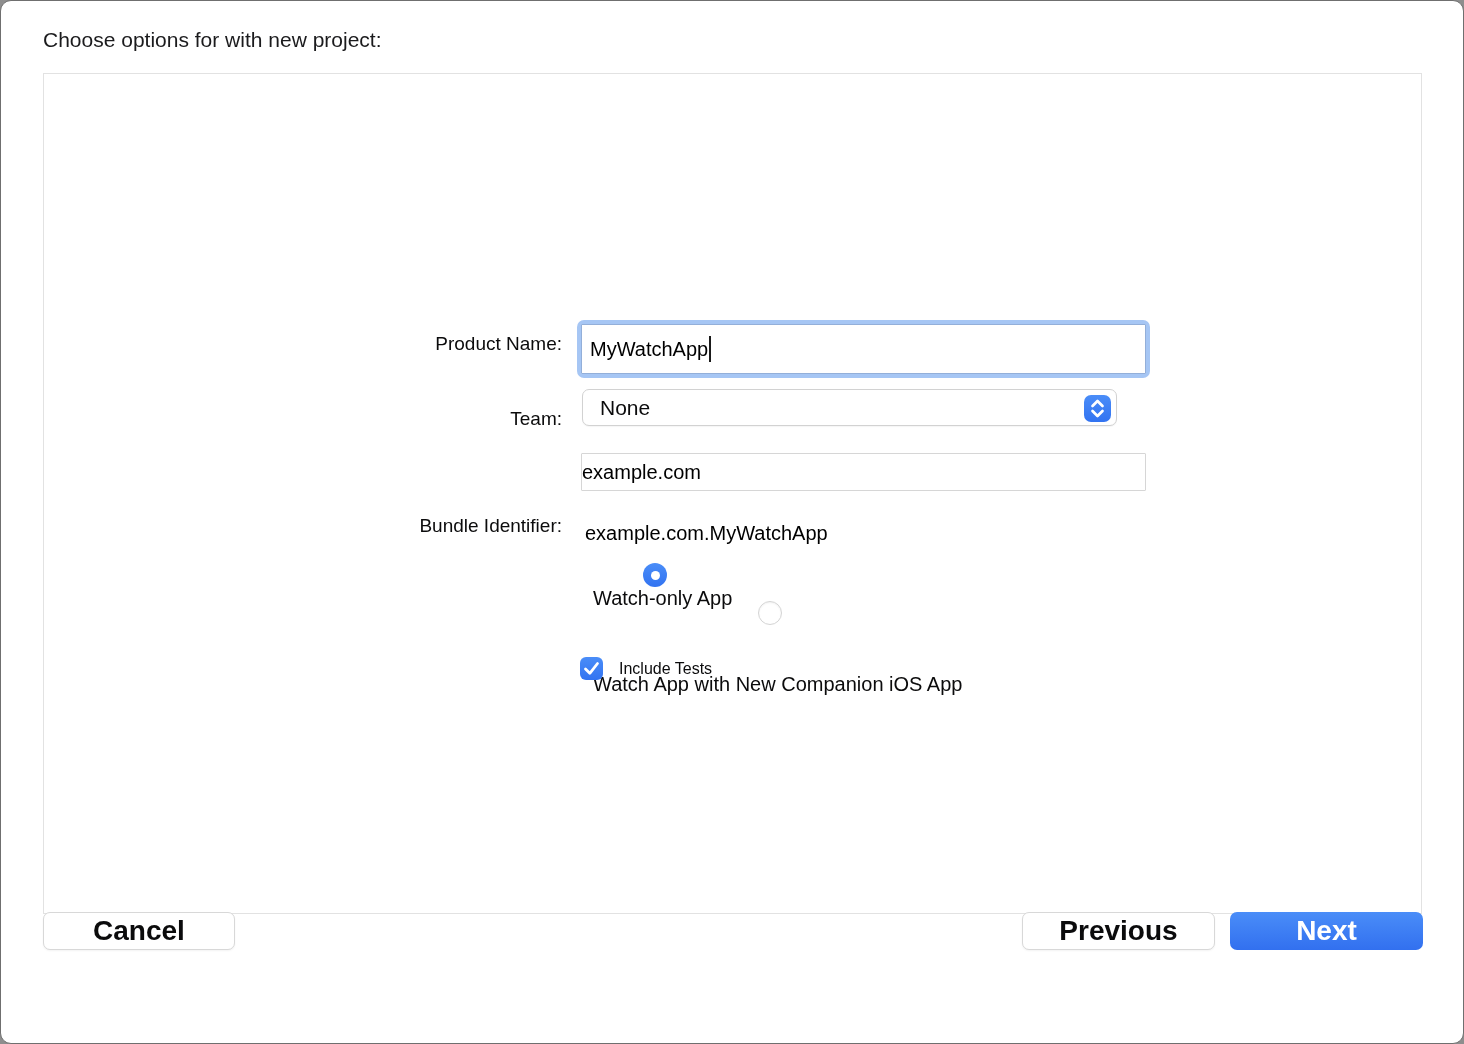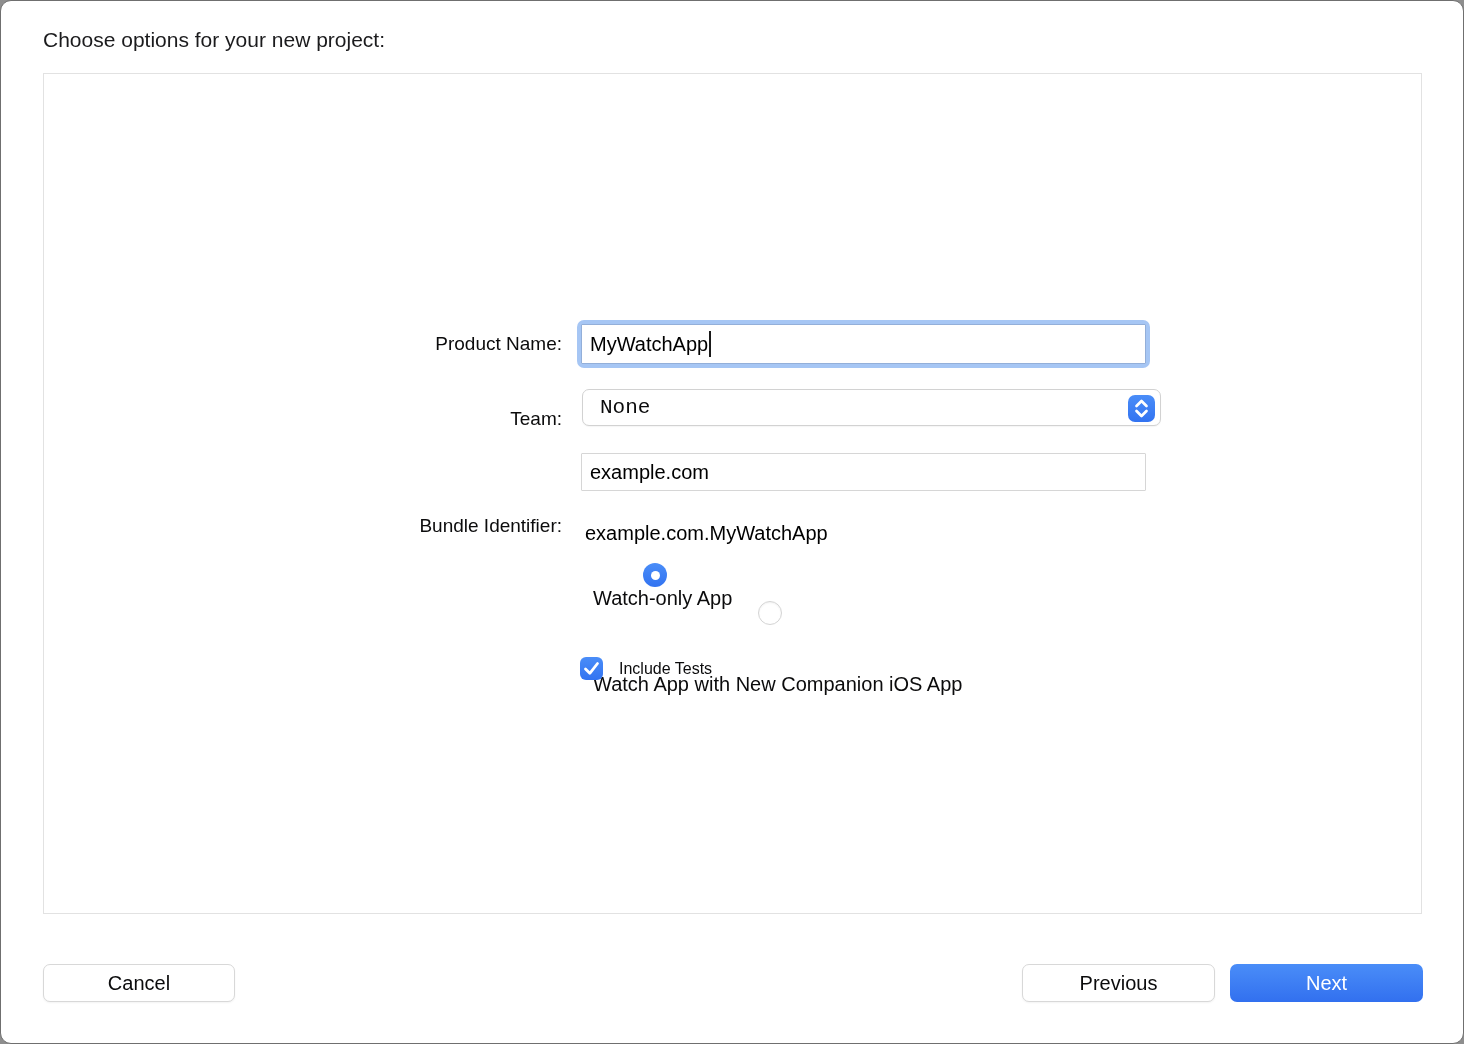--- a/index.html
+++ b/index.html
@@ -34,21 +34,21 @@
     font-size: 19px; color: #0b0b0c;
   }
   .lbl-product { top: 259px; }
   .lbl-team { top: 324px; margin-top: 10px; }
   .lbl-org { top: 388px; }
   .lbl-bundle { top: 441px; text-align: right; }
 
   
   .focus-ring {
     position: absolute; left: 533px; top: 246px;
-    width: 573px; height: 48px;
+    width: 573px; height: 58px;
     background: #a6c6f4;
     border-radius: 7px;
     padding: 4px;
   }
   .text-field-inner {
     width: 100%; height: 100%;
     background: #ffffff;
     border: 1px solid #93afd9;
     border-radius: 1px;
     display: flex; align-items: center;
@@ -59,47 +59,45 @@
   .caret {
     display: inline-block;
     width: 2px; height: 26px;
     background: #1a1a1a;
     margin-left: 1px;
   }
 
   
   .popup {
     position: absolute; left: 538px; top: 315px;
-    width: 579px; height: 37px;
+    width: 535px; height: 37px;
     background: #ffffff;
     border: 1px solid #d2d2d2;
     border-radius: 7px;
     box-shadow: 0 1px 1px rgba(0,0,0,0.04);
     display: flex; align-items: center;
     padding-left: 17px;
     font-size: 21px; color: #0b0b0c;
     cursor: default;
-    font-family: Liberation Mono, monospace;
   }
   .popup-stepper {
     position: absolute; right: 5px; top: 5px;
     width: 27px; height: 27px;
     border-radius: 7px;
     background: linear-gradient(#4a8df8, #3273f1);
     display: flex; align-items: center; justify-content: center;
   }
 
   
   .plain-input {
     position: absolute; left: 537px; top: 379px;
     width: 565px; height: 38px;
     border: 1px solid #d6d6d6;
     border-radius: 1px;
     background: #fff;
-    padding-left: 8px;
     font-size: 20px; color: #000;
     font-family: "Liberation Sans", "DejaVu Sans", sans-serif;
     outline: none;
   }
   .bundle-value {
     position: absolute; left: 541px; top: 448px;
     font-size: 20px; color: #000000;
   }
 
   
@@ -136,25 +134,26 @@
   .checkbox-box {
     width: 23px; height: 23px; border-radius: 6px;
     background: linear-gradient(#4a8df8, #3273f1);
     display: flex; align-items: center; justify-content: center;
     flex: 0 0 auto;
   }
   .check-label { margin-left: 16px; font-size: 16px; color: #0b0b0c; }
 
   
   .btn {
-    position: absolute; top: 963px; height: 38px;
-    border-radius: 7px;
-    font-size: 20px;
-    display: flex; align-items: center; justify-content: center;
-    cursor: default;
+    position: absolute; top: 911px; height: 38px;
+    border-radius: 7px;
+    font-size: 28px;
+    display: flex; align-items: center; justify-content: center;
+    cursor: default;
+    font-weight: bold;
   }
   .btn-plain {
     background: #ffffff;
     border: 1px solid #d8d8d8;
     box-shadow: 0 1px 2px rgba(0,0,0,0.05);
     color: #0b0b0c;
   }
   .btn-cancel { left: 42px; width: 192px; }
   .btn-previous { left: 1021px; width: 193px; }
   .btn-next {
@@ -162,21 +161,21 @@
     background: linear-gradient(#4a8df8, #3270ef);
     color: #ffffff;
     border: none;
   }
 </style>
 </head>
 <body>
 
 <div class="window">
 
-  <div class="page-title">Choose options for your new project:</div>
+  <div class="page-title">Choose options for with new project:</div>
 
   <div class="options-panel">
 
     <div class="field-label lbl-product">Product Name:</div>
     <div class="focus-ring">
       <div class="text-field-inner"><span>MyWatchApp</span><span class="caret"></span></div>
     </div>
 
     <div class="field-label lbl-team">Team:</div>
     <div class="popup">

